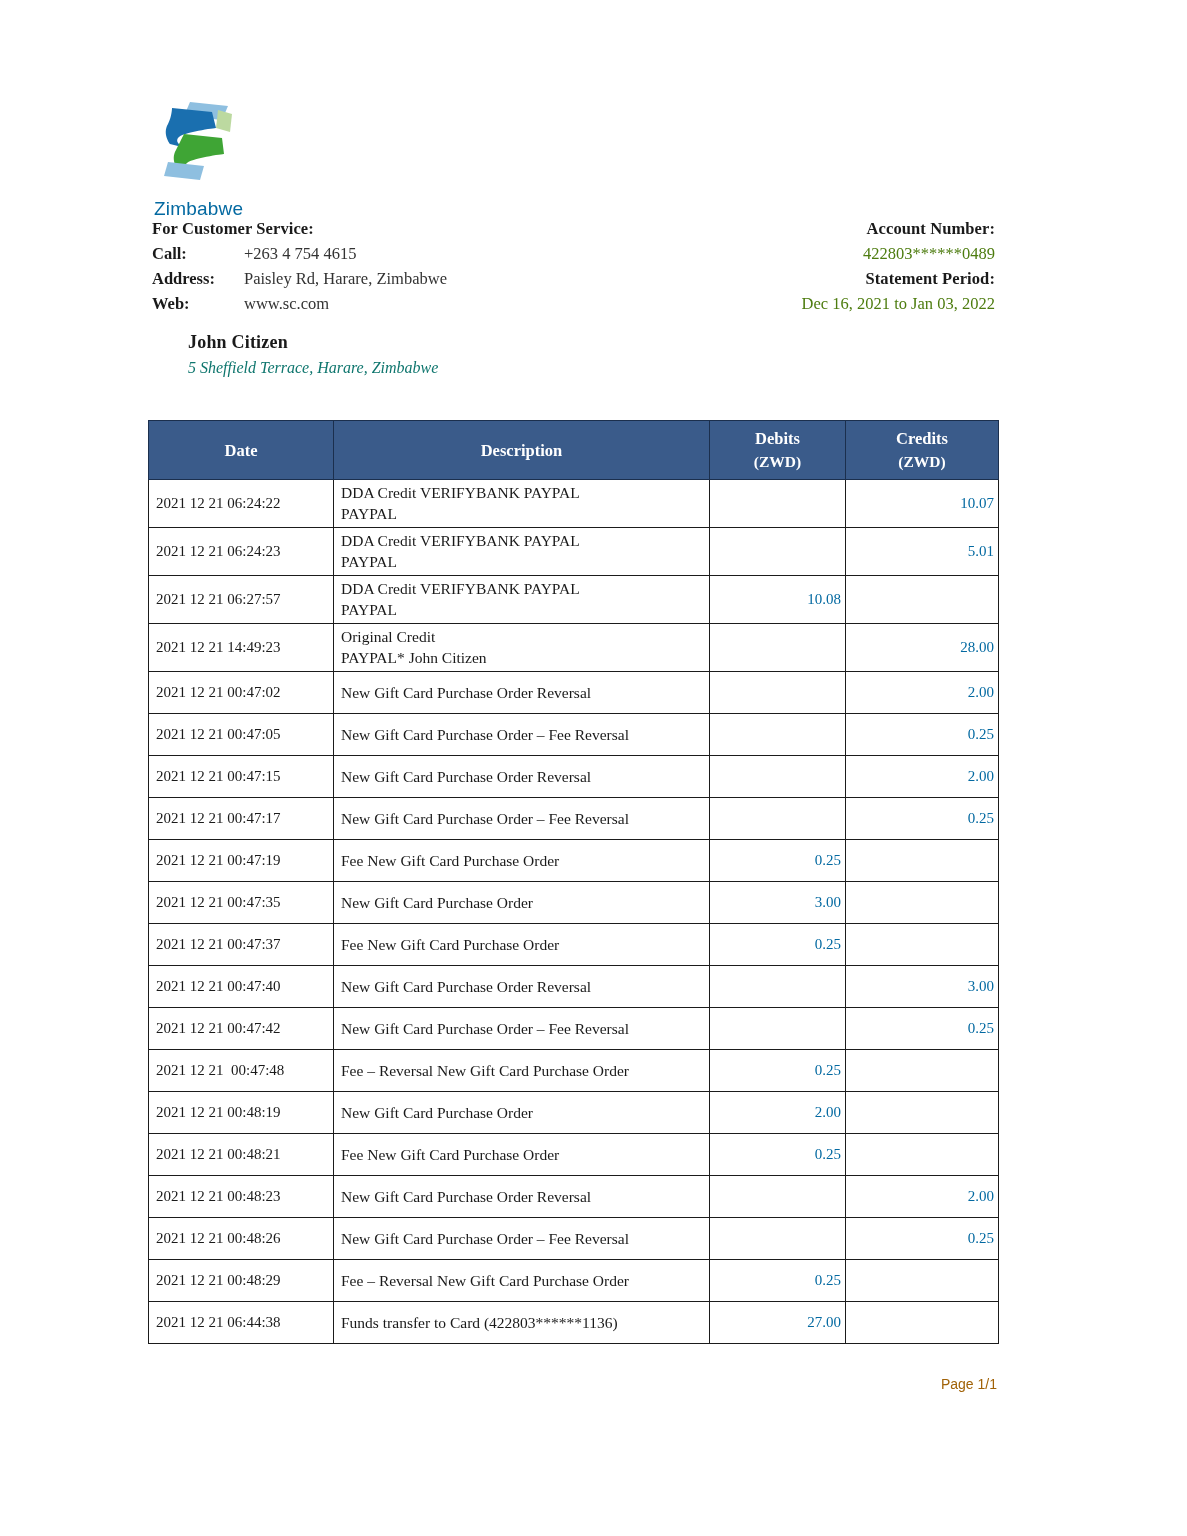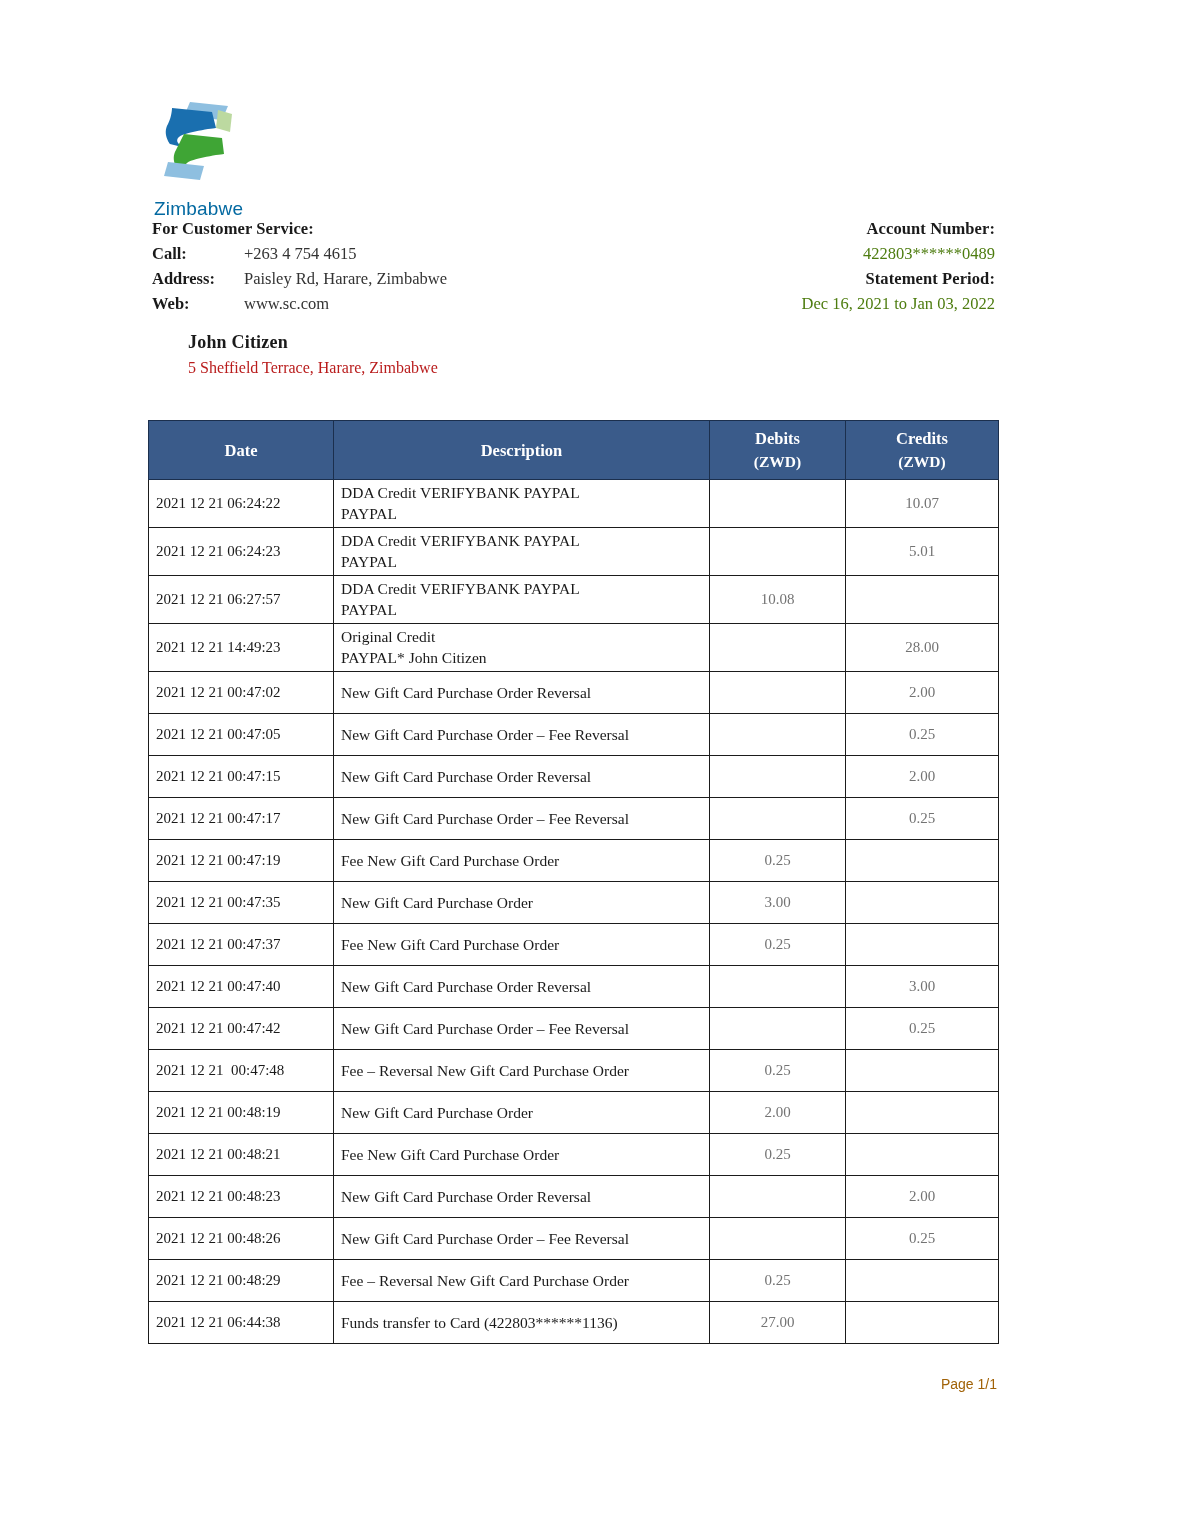--- a/index.html
+++ b/index.html
@@ -84,21 +84,22 @@
     line-height: 26px;
     margin-left: 36px;
   }
   .cust-name {
     font-size: 18px;
     font-weight: bold;
     letter-spacing: 0.2px;
   }
   .cust-addr {
     font-size: 16px;
-    color: #b91c1c;
+    color: #0f766e;
+    font-style: italic;
   }
 
   
   .txn-wrap {
     position: absolute;
     left: 148px;
     top: 420px;
     width: 850px;
   }
   table.txn {
@@ -137,23 +138,23 @@
   }
   td.desc {
     padding: 2px 6px 3px 7px;
     white-space: pre-line;
     line-height: 21px;
     font-size: 15.5px;
     color: #1a1a1a;
   }
   td.num {
     padding: 3px 4px 3px 4px;
-    text-align: center;
+    text-align: right;
     font-size: 15px;
-    color: #737373;
+    color: #0369a1;
     margin-top: 8px;
   }
   tr.one-line td { height: 42px; }
   tr.two-line td { height: 42px; }
 
   
   .footer-page {
     position: absolute;
     right: 190px;
     top: 1376px;

